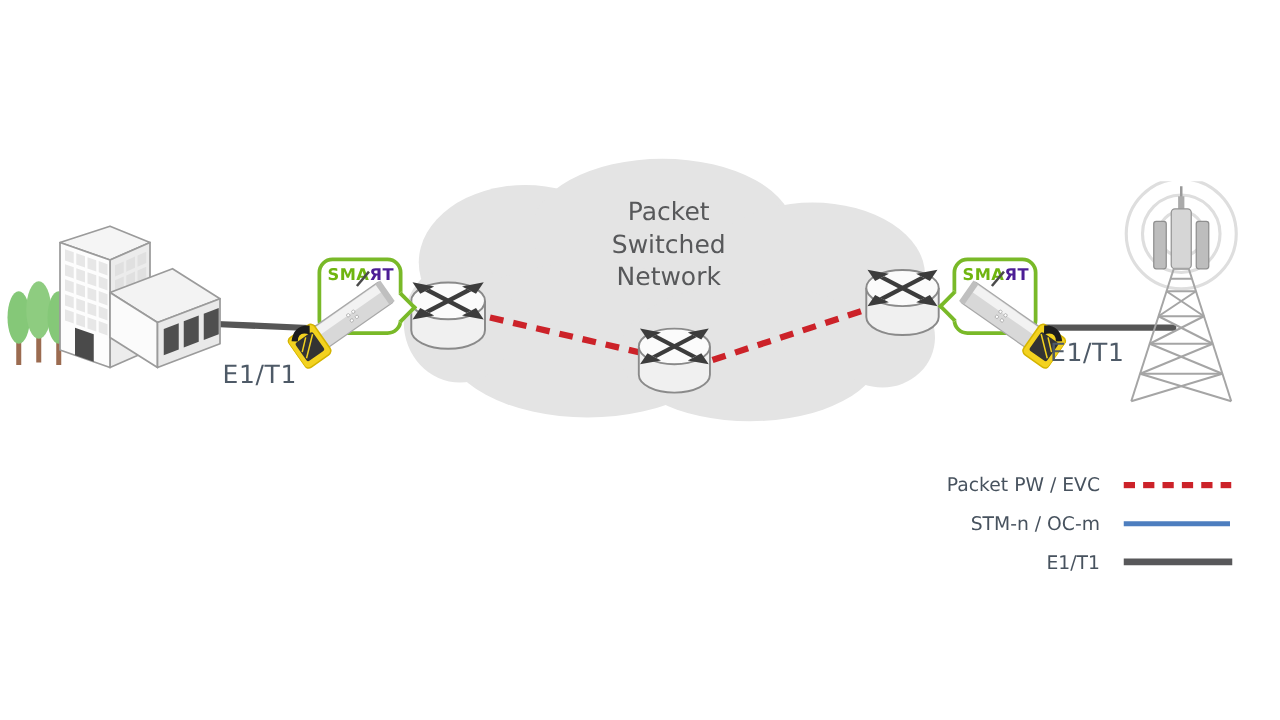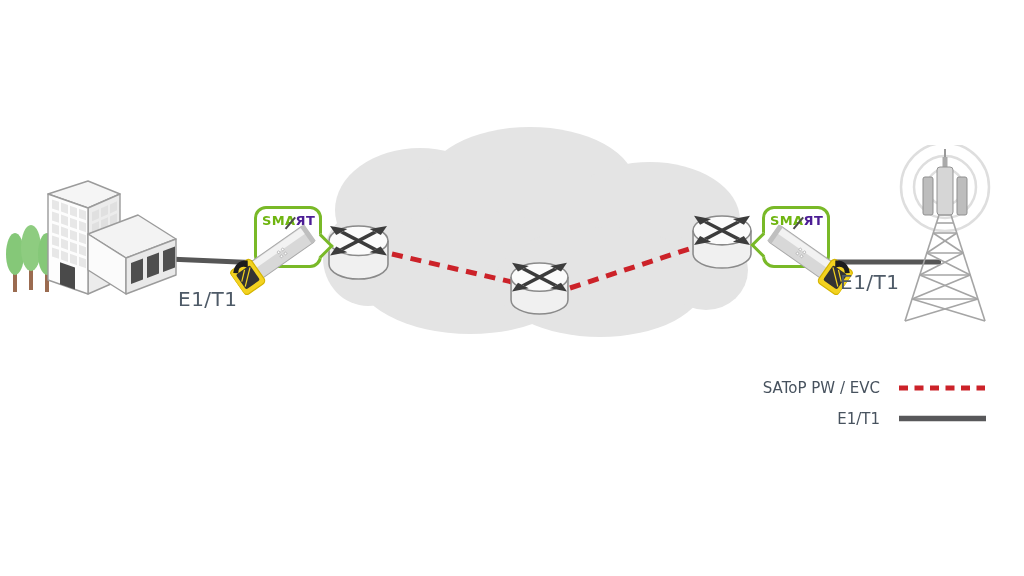--- a/index.html
+++ b/index.html
@@ -221,28 +221,39 @@
       <line x1="63.8" y1="88" x2="33.8" y2="108"></line>
       <line x1="33.8" y1="108" x2="77.2" y2="130"></line>
       <line x1="70.2" y1="108" x2="26.8" y2="130"></line>
       <line x1="26.8" y1="130" x2="84.9" y2="154"></line>
       <line x1="77.2" y1="130" x2="19.1" y2="154"></line>
       <line x1="19.1" y1="154" x2="92" y2="176"></line>
       <line x1="84.9" y1="154" x2="12" y2="176"></line>
     </g>
   </svg>
 
+  <div class="cloud-label">
+    <span>Packet</span>
+    <span>Switched</span>
+    <span>Network</span>
+  </div>
   <div class="link-label" style="left:178px;top:287px;">E1/T1</div>
   <div class="link-label" style="left:840px;top:270px;">E1/T1</div>
 
   <div class="legend">
     <div class="legend-row">
-      <span class="lbl">SAToP PW / EVC</span>
+      <span class="lbl">Packet PW / EVC</span>
       <svg width="88" height="6">
         <line x1="1" y1="3" x2="87" y2="3" stroke="#cc2229" stroke-width="5" stroke-dasharray="9 6.5"></line>
+      </svg>
+    </div>
+    <div class="legend-row">
+      <span class="lbl">STM-n / OC-m</span>
+      <svg width="88" height="6">
+        <line x1="1" y1="3" x2="86" y2="3" stroke="#4d7ebf" stroke-width="4"></line>
       </svg>
     </div>
     <div class="legend-row">
       <span class="lbl">E1/T1</span>
       <svg width="88" height="7">
         <line x1="1" y1="3.5" x2="88" y2="3.5" stroke="#58585a" stroke-width="5.5"></line>
       </svg>
     </div>
   </div>
 

